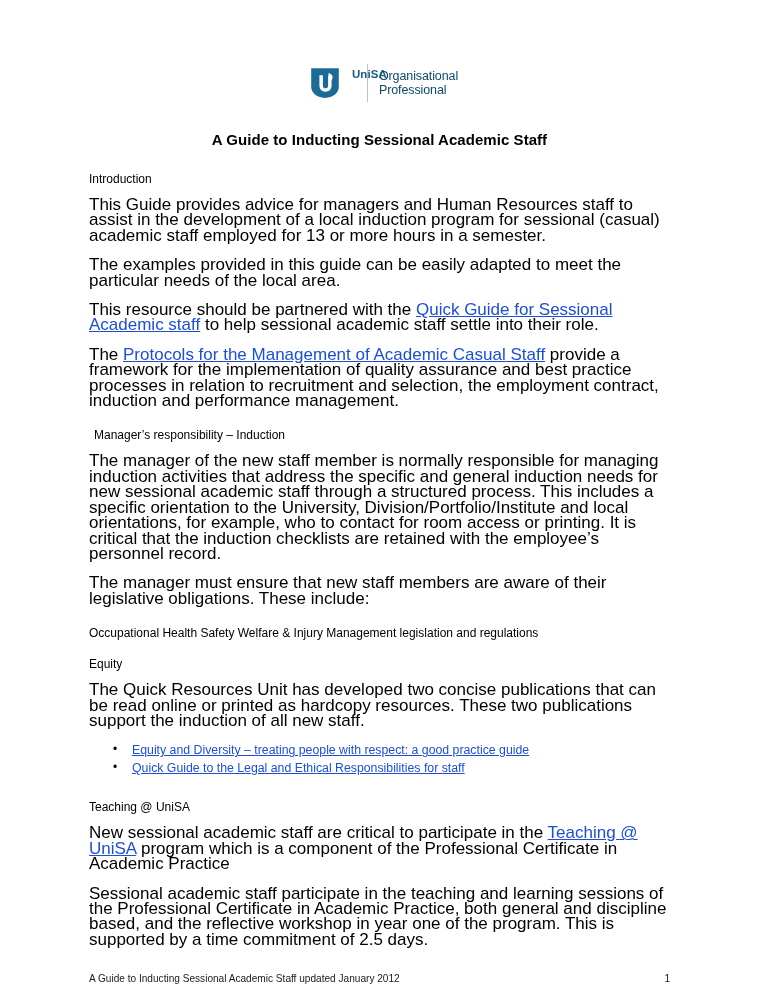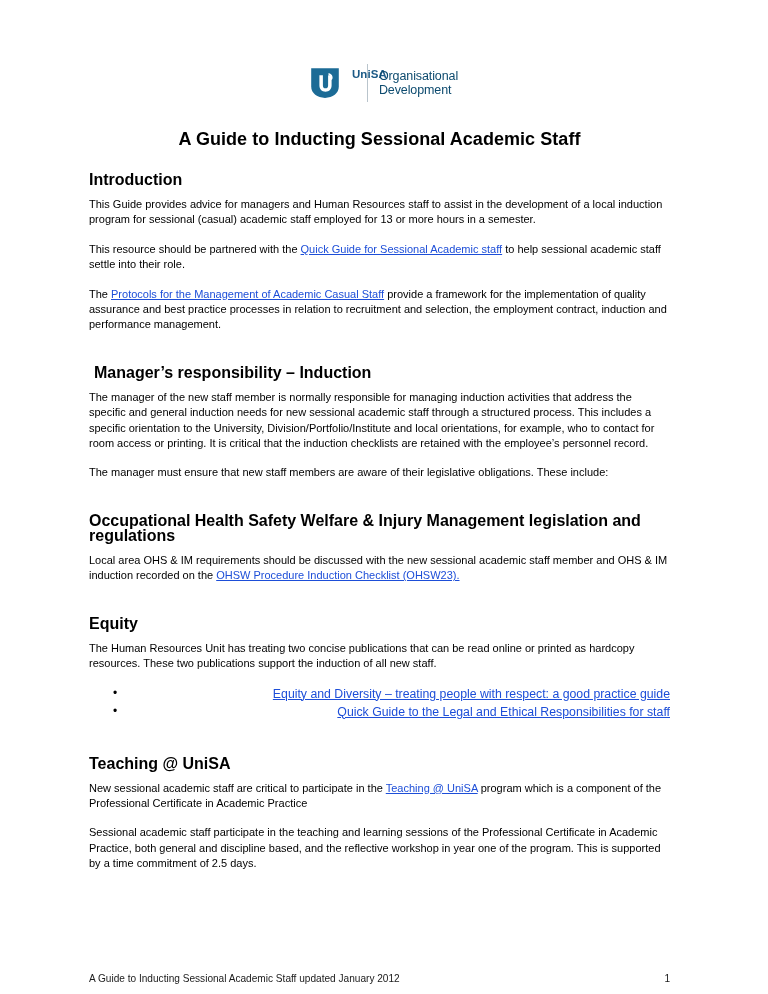--- a/index.html
+++ b/index.html
@@ -77,42 +77,42 @@
 
   
   .doc {
     position: absolute;
     top: 131px;
     left: 89px;
     width: 581px;
   }
 
   h1.doc-title {
-    font-size: 18px;
+    font-size: 15px;
     font-weight: bold;
     text-align: center;
     margin: 0 0 24px 0;
     padding: 0;
     letter-spacing: 0.05px;
     line-height: 17px;
   }
 
   h2.sec-head {
-    font-size: 16px;
-    font-weight: bold;
-    margin: 12px 0 10px 0;
+    font-size: 12px;
+    font-weight: normal;
+    margin: 0 0 10px 0;
     padding: 0;
     line-height: 15px;
   }
   h2.sec-head.indented {
     padding-left: 5px;
   }
 
   p.para {
-    font-size: 11px;
+    font-size: 17px;
     line-height: 15.4px;
     margin: 0 0 14px 0;
     padding: 0;
     text-align: left;
   }
   p.para.tight {
     margin-bottom: 13px;
   }
 
   .spacer-sm { height: 6px; }
@@ -120,21 +120,20 @@
 
   a.doclink, .doclink {
     color: #1d4ed8;
     text-decoration: underline;
   }
 
   ul.bullets {
     margin: 12px 0 12px 0;
     padding: 0 0 0 24px;
     list-style: none;
-    text-align: right;
   }
   ul.bullets li {
     font-size: 12.3px;
     line-height: 18px;
     position: relative;
     padding-left: 19px;
   }
   ul.bullets li::before {
     content: "\2022";
     position: absolute;
@@ -174,59 +173,59 @@
                      c0 3.8 -2.4 6.1 -6.1 6.1 c-3.7 0 -6.1 -2.3 -6.1 -6.1 Z" fill="#ffffff"></path>
             <path d="M18.6 6.0 c2.6 0.7 4.0 2.4 4.0 4.6 c0 1.4 -0.6 2.4 -1.6 2.4 c-0.8 0 -1.3 -0.5 -1.3 -1.3
                      c0 -0.8 0.5 -1.1 0.5 -1.9 c0 -1.0 -0.7 -1.7 -1.8 -2.1 Z" fill="#ffffff"></path>
           </svg>
         </span>
         <div class="logo-unisa">UniSA</div>
       </div>
       <div class="logo-divider"></div>
       <div class="logo-words">
         <div>Organisational</div>
-        <div>Development</div>
+        <div>Professional</div>
       </div>
     </div>
   </div>
 
   <div class="doc">
 
     <h1 class="doc-title">A Guide to Inducting Sessional Academic Staff</h1>
 
     <h2 class="sec-head">Introduction</h2>
 
     <p class="para">This Guide provides advice for managers and Human Resources staff to assist in the development of a local induction program for sessional (casual) academic staff employed for 13 or more hours in a semester.</p>
 
+    <p class="para">The examples provided in this guide can be easily adapted to meet the particular needs of the local area.</p>
 
     <p class="para"><span>This resource should be partnered with the </span><a class="doclink" href="#">Quick Guide for Sessional Academic staff</a><span> to help sessional academic staff settle into their role.</span></p>
 
     <p class="para"><span>The </span><a class="doclink" href="#">Protocols for the Management of Academic Casual Staff</a><span> provide a framework for the implementation of quality assurance and best practice processes in relation to recruitment and selection, the employment contract, induction and performance management.</span></p>
 
     <div class="spacer-sm"></div>
 
     <h2 class="sec-head indented">Manager’s responsibility – Induction</h2>
 
     <p class="para">The manager of the new staff member is normally responsible for managing induction activities that address the specific and general induction needs for new sessional academic staff through a structured process.  This includes a specific orientation to the University, Division/Portfolio/Institute and local orientations, for example, who to contact for room access or printing.  It is critical that the induction checklists are retained with the employee’s personnel record.</p>
 
     <p class="para">The manager must ensure that new staff members are aware of their legislative obligations.  These include:</p>
 
     <div class="spacer-sm"></div>
 
     <h2 class="sec-head">Occupational Health Safety Welfare &amp; Injury Management legislation and regulations</h2>
 
 
-    <p class="para"><span>Local area OHS &amp; IM requirements should be discussed with the new sessional academic staff member and OHS &amp; IM induction recorded on the </span><a class="doclink" href="#">OHSW Procedure Induction Checklist (OHSW23).</a><span></span></p>
 
     <div class="spacer-sm"></div>
 
     <h2 class="sec-head">Equity</h2>
 
 
-    <p class="para tight">The Human Resources Unit has treating two concise publications that can be read online or printed as hardcopy resources.  These two publications support the induction of all new staff.</p>
+    <p class="para tight">The Quick Resources Unit has developed two concise publications that can be read online or printed as hardcopy resources.  These two publications support the induction of all new staff.</p>
 
     <ul class="bullets">
       <li><a class="doclink" href="#">Equity and Diversity – treating people with respect: a good practice guide</a></li>
       <li><a class="doclink" href="#">Quick Guide to the Legal and Ethical Responsibilities for staff</a></li>
     </ul>
 
     <div class="spacer-md"></div>
 
     <h2 class="sec-head">Teaching @ UniSA</h2>
 

